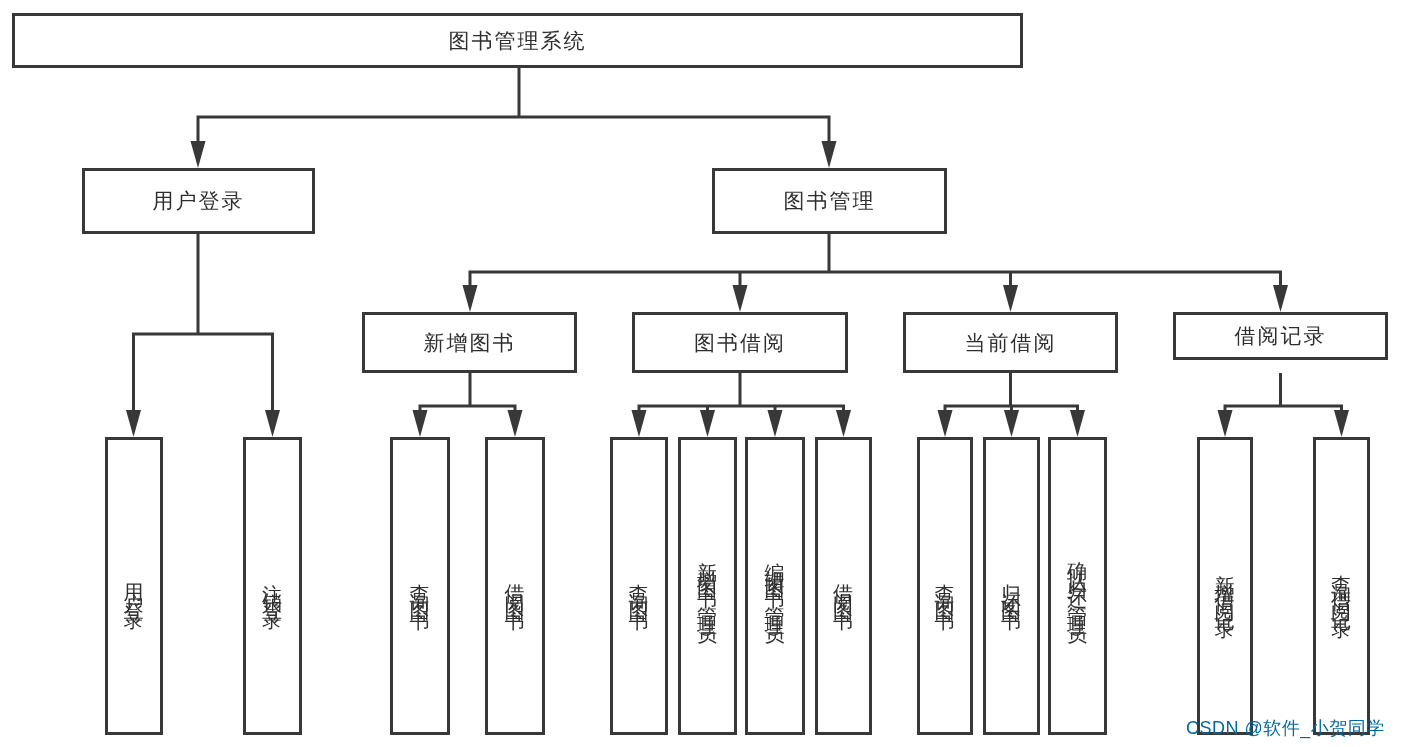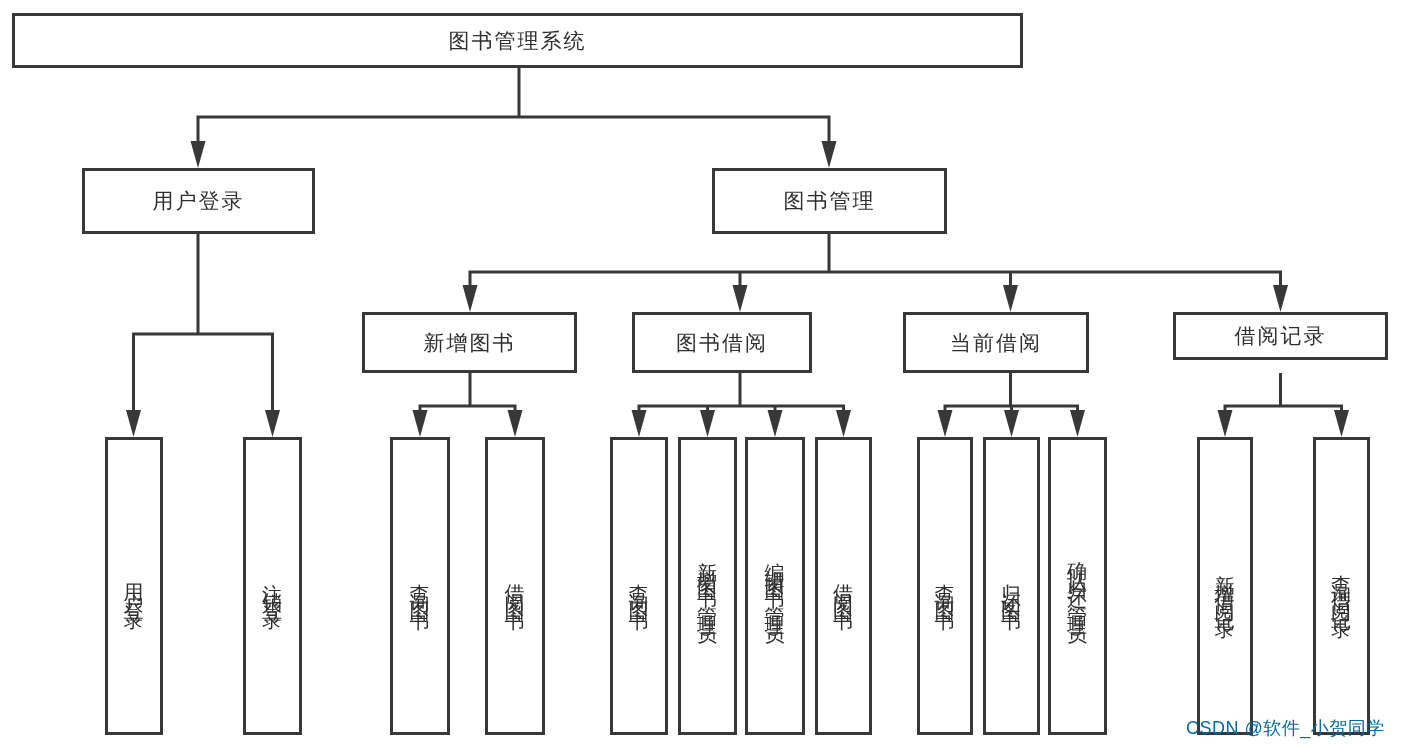--- a/index.html
+++ b/index.html
@@ -34,22 +34,22 @@
     writing-mode: vertical-lr;
     font-size: 20px;
     letter-spacing: 9px;
     line-height: 1;
   }
   .v-node span { display: block; }
   #box-root { left: 12px;  top: 13px;  width: 1011px; height: 55px; }
   #box-l2a  { left: 82px;  top: 168px; width: 233px;  height: 66px; }
   #box-l2b  { left: 712px; top: 168px; width: 235px;  height: 66px; }
   #box-l3a  { left: 362px; top: 312px; width: 215px;  height: 61px; }
-  #box-l3b  { left: 632px; top: 312px; width: 180px;  height: 61px; }
-  #box-l3c  { left: 903px; top: 312px; width: 186px;  height: 61px; }
+  #box-l3b  { left: 632px; top: 312px; width: 216px;  height: 61px; }
+  #box-l3c  { left: 903px; top: 312px; width: 215px;  height: 61px; }
   #box-l3d  { left: 1173px;top: 312px; width: 215px;  height: 48px; }
   #leaf-1a  { left: 105px; top: 437px; width: 58px; height: 298px; }
   #leaf-1b  { left: 243px; top: 437px; width: 59px; height: 298px; }
   #leaf-2a  { left: 390px; top: 437px; width: 60px; height: 298px; }
   #leaf-2b  { left: 485px; top: 437px; width: 60px; height: 298px; }
   #leaf-3a  { left: 610px; top: 437px; width: 58px; height: 298px; }
   #leaf-3b  { left: 678px; top: 437px; width: 59px; height: 298px; }
   #leaf-3c  { left: 745px; top: 437px; width: 60px; height: 298px; }
   #leaf-3d  { left: 815px; top: 437px; width: 57px; height: 298px; }
   #leaf-4a  { left: 917px; top: 437px; width: 56px; height: 298px; }

